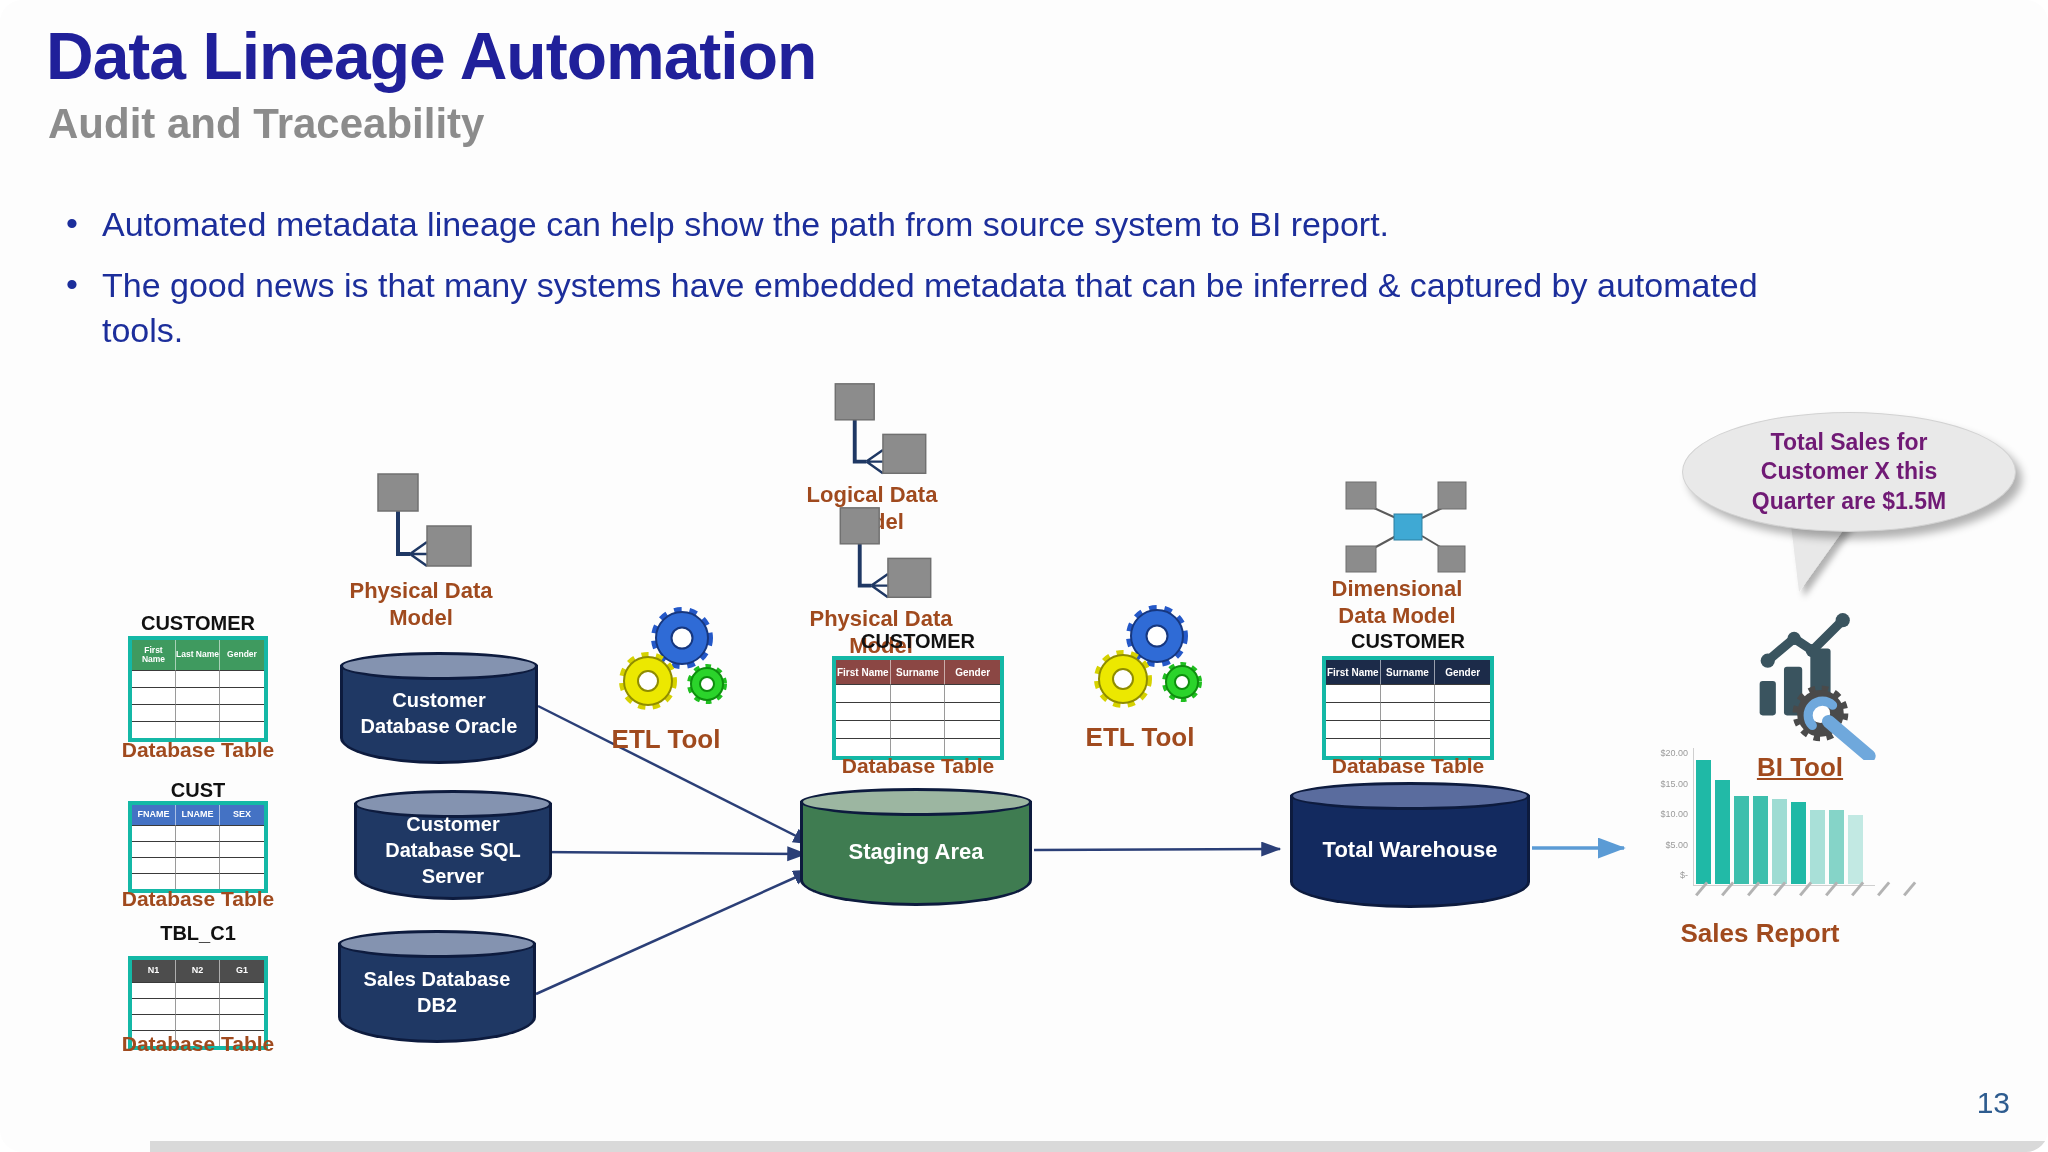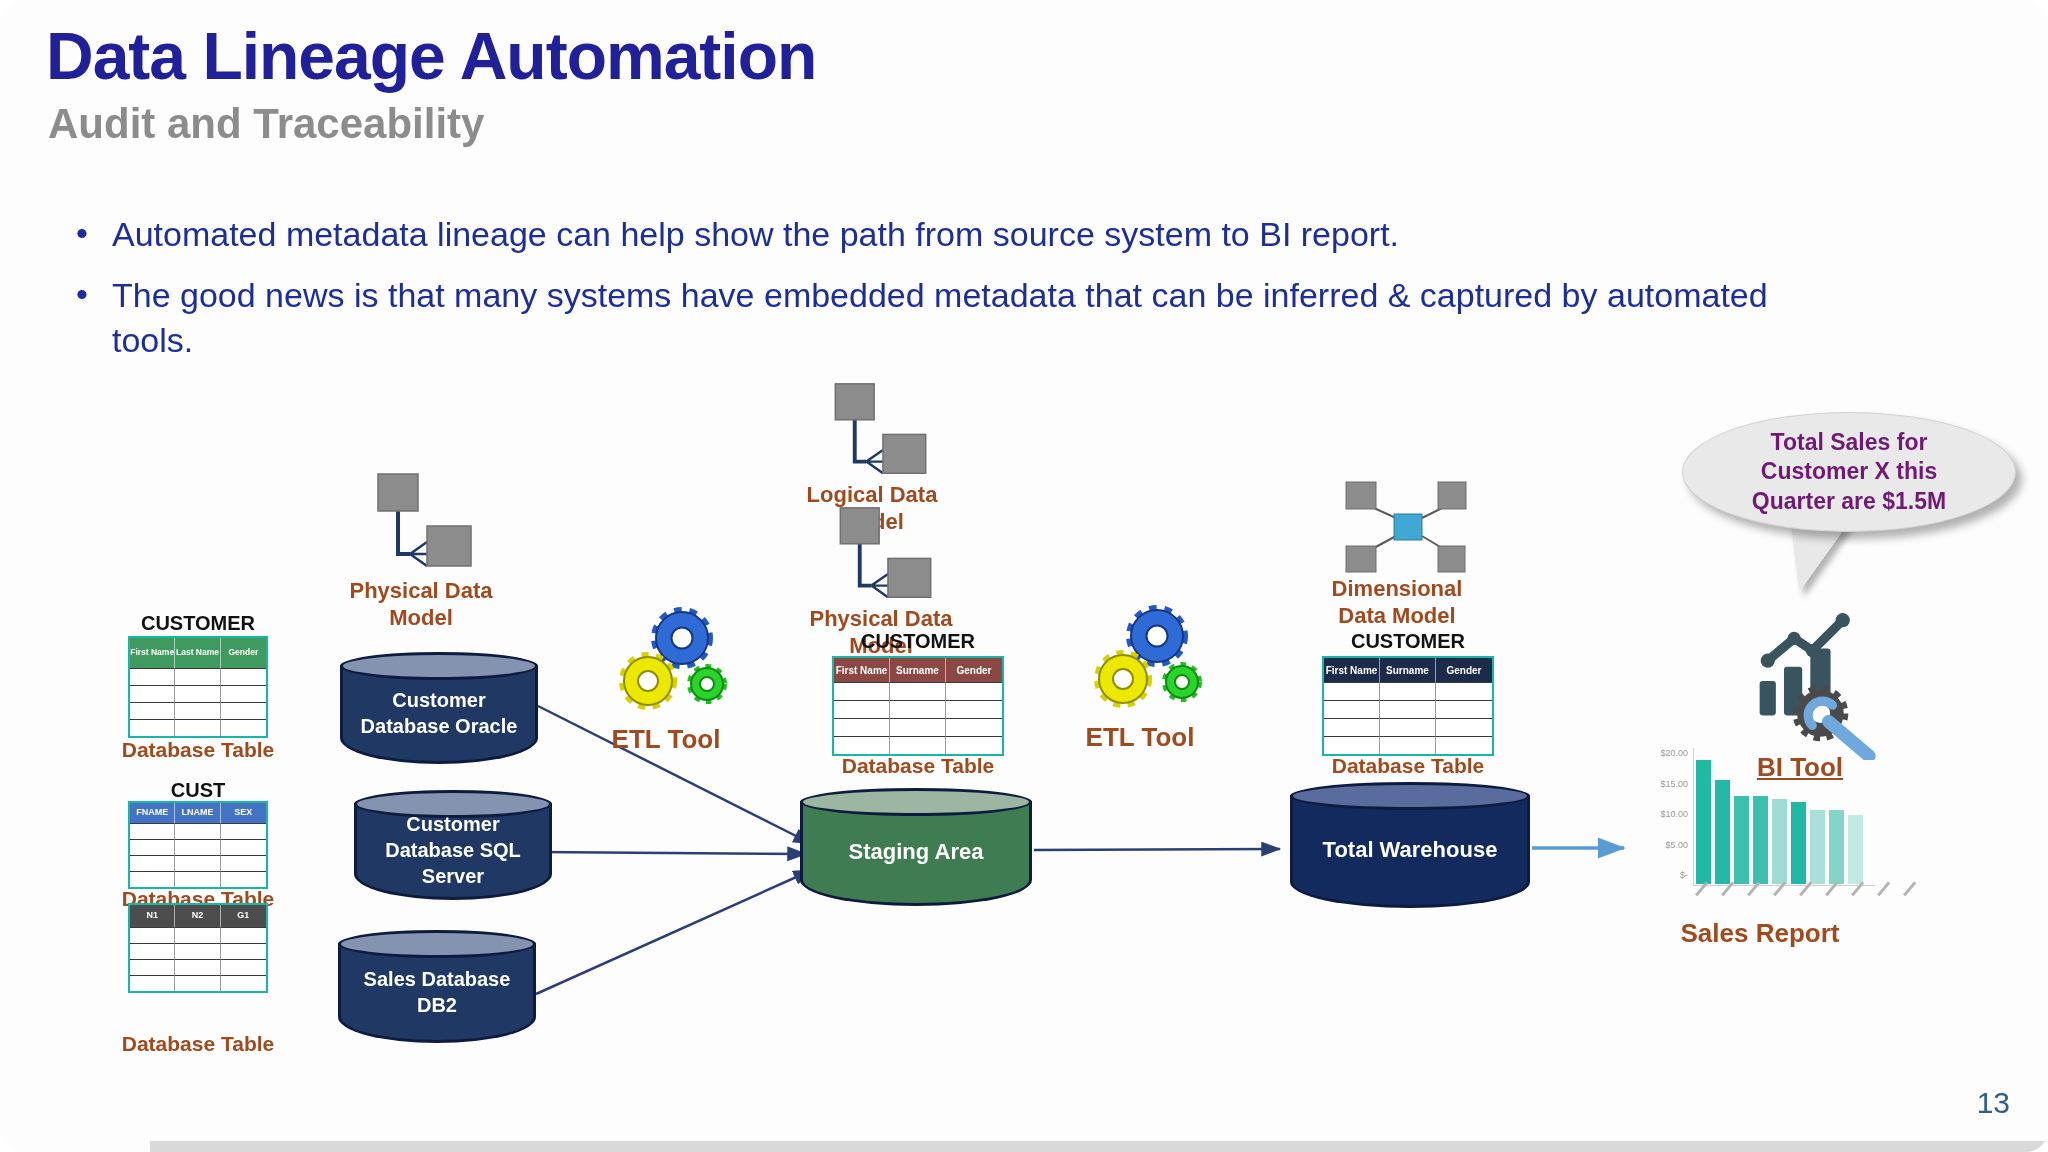--- a/index.html
+++ b/index.html
@@ -3,25 +3,25 @@
 <meta charset="utf-8">
 <style>
   html,body{margin:0;padding:0;background:#fff;}
   #stage{position:relative;width:2048px;height:1152px;background:#FDFDFD;overflow:hidden;
          font-family:"Liberation Sans", sans-serif;border-radius:22px;}
   .abs{position:absolute;}
   .ctr{text-align:center;}
   
   .title{font-size:66px;font-weight:800;color:#20209A;letter-spacing:-1px;}
   .subtitle{font-size:42px;font-weight:700;color:#8C8C8C;}
-  .bullets{list-style:none;margin:10px;padding:0;width:1730px;}
+  .bullets{list-style:none;margin:0;padding:0;width:1730px;}
   .bullets li{position:relative;font-size:34px;color:#1C2E9B;line-height:1.32;padding-left:42px;margin-bottom:16px;}
   .bullets li::before{content:"•";position:absolute;left:6px;top:-1px;color:#1C2E9B;}
   
-  .mini-table{position:absolute;border:2px solid #14b8a6;background:#86efac;box-sizing:border-box;}
+  .mini-table{position:absolute;border:4px solid #14b8a6;background:#86efac;box-sizing:border-box;}
   .t-head{display:grid;color:#fff;font-weight:700;}
   .t-hcell{display:flex;align-items:center;justify-content:center;text-align:center;line-height:1.1;
            border-right:1px solid rgba(255,255,255,.55);}
   .t-hcell:last-child{border-right:none;}
   .t-row{display:grid;}
   .t-cell{border-top:1.5px solid #3A3A3A;border-right:1px solid #9a9a9a;background:#fff;}
   .t-cell:last-child{border-right:none;}
   .tbl-title{font-size:20px;font-weight:800;color:#111;}
   .tbl-caption{font-size:21px;font-weight:700;color:#A04A1E;}
   .model-label{font-size:22px;font-weight:700;color:#A04A1E;line-height:1.22;}
@@ -158,21 +158,21 @@
       </div>
       <div class="t-row" style="grid-template-columns: repeat(3, 1fr); height: 16px;">
         <div class="t-cell"></div>
         <div class="t-cell"></div>
         <div class="t-cell"></div>
       </div>
     </div>
   <div class="abs ctr tbl-caption" style="left:98px;top:887px;width:200px;z-index:2;">Database Table</div>
 
   <div class="abs ctr tbl-title" style="left:128px;top:922px;width:140px;z-index:2;">TBL_C1</div>
-  <div class="mini-table" style="left:128px;top:903px;width:140px;z-index:2;">
+  <div class="mini-table" style="left:128px;top:956px;width:140px;z-index:2;">
       <div class="t-head" style="grid-template-columns: repeat(3, 1fr); background: rgb(77, 77, 77); height: 22px; font-size: 9px;">
         <div class="t-hcell">N1</div>
         <div class="t-hcell">N2</div>
         <div class="t-hcell">G1</div>
       </div>
       <div class="t-row" style="grid-template-columns: repeat(3, 1fr); height: 16px;">
         <div class="t-cell"></div>
         <div class="t-cell"></div>
         <div class="t-cell"></div>
       </div>

